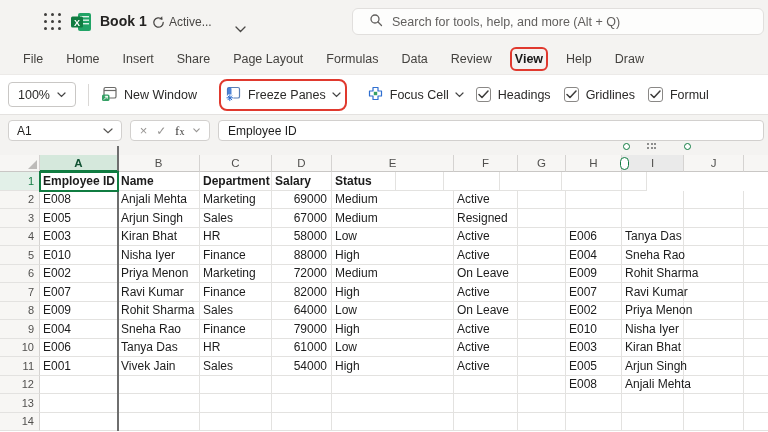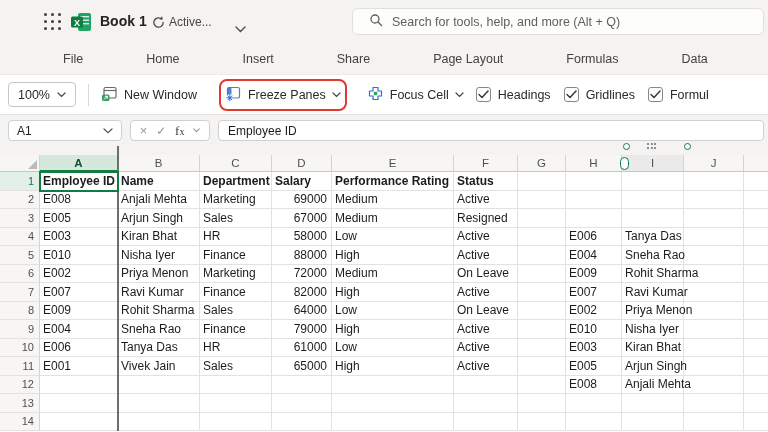--- a/index.html
+++ b/index.html
@@ -19,21 +19,21 @@
   .save-status{ position:absolute; left:169px; top:15px; font-size:12px; color:#494745; }
   .title-chevron{ position:absolute; left:235px; top:19px; }
   .searchbox{ position:absolute; left:352px; top:8px; width:412px; height:27px; background:#fdfdfc;
     border:1px solid #e1dfdd; border-radius:6px; display:flex; align-items:center; padding-left:16px; gap:9px; }
   .searchbox input{ border:none; outline:none; background:transparent; font-size:12.5px; color:#444;
     font-family:"Liberation Sans", sans-serif; width:330px; }
   .searchbox input::placeholder{ color:#615f5d; }
   
   .menubar{ position:absolute; left:0; top:44px; width:768px; height:30px; background:#f4f3f1;
     display:flex; align-items:center; padding-left:23px; gap:23px; }
-  .mtab{ font-size:12.5px; color:#44423f; cursor:pointer; white-space:nowrap;margin-left:40px; }
+  .mtab{ font-size:12.5px; color:#44423f; cursor:pointer; white-space:nowrap; }
   .mtab.hl{ font-weight:700; color:#1b1a19; outline:2px solid #e0392e; outline-offset:3px; border-radius:1px; }
   
   .toolbar{ position:absolute; left:0; top:74px; width:768px; height:41px; background:#fff;
     border-top:1px solid #eceae8; border-bottom:1px solid #e4e2e0; display:flex; align-items:center; padding-left:8px; }
   .tbtn{ display:flex; align-items:center; gap:6px; font-size:12.5px; color:#2b2a29; cursor:pointer; white-space:nowrap; }
   .zoombtn{ border:1px solid #c9c7c5; border-radius:4px; background:#fff; height:25px; padding:0 9px;
     display:flex; align-items:center; gap:7px; font-size:12.5px; color:#2b2a29; cursor:pointer; }
   .tb-divider{ width:1px; height:22px; background:#dad8d6; margin:0 12px; }
   .redbox{ outline:2px solid #e0392e; outline-offset:4px; border-radius:2px; }
   .chk{ width:15px; height:15px; border:1.5px solid #8a8886; border-radius:3px; background:#fff;
@@ -268,23 +268,20 @@
         </div>
         <div class="cell b" style="width: 82px;">
           <span>Name</span>
         </div>
         <div class="cell b" style="width: 72px;">
           <span>Department</span>
         </div>
         <div class="cell b" style="width: 60px;">
           <span>Salary</span>
         </div>
-        <div class="cell b" style="width: 122px;">
-          <span>Performance Rating</span>
-        </div>
         <div class="cell b" style="width: 64px;">
           <span>Status</span>
         </div>
         <div class="cell" style="width: 48px;"></div>
         <div class="cell" style="width: 56px;"></div>
         <div class="cell" style="width: 62px;"></div>
         <div class="cell" style="width: 60px;"></div>
         <div class="cell" style="width: 25px;"></div>
       </div>
       <div class="grow">
@@ -554,21 +551,21 @@
         <div class="cell" style="width: 78px;">
           <span>E001</span>
         </div>
         <div class="cell" style="width: 82px;">
           <span>Vivek Jain</span>
         </div>
         <div class="cell" style="width: 72px;">
           <span>Sales</span>
         </div>
         <div class="cell num" style="width: 60px;">
-          <span>65000</span>
+          <span>54000</span>
         </div>
         <div class="cell" style="width: 122px;">
           <span>High</span>
         </div>
         <div class="cell" style="width: 64px;">
           <span>Active</span>
         </div>
         <div class="cell" style="width: 48px;"></div>
         <div class="cell" style="width: 56px;">
           <span>E005</span>

